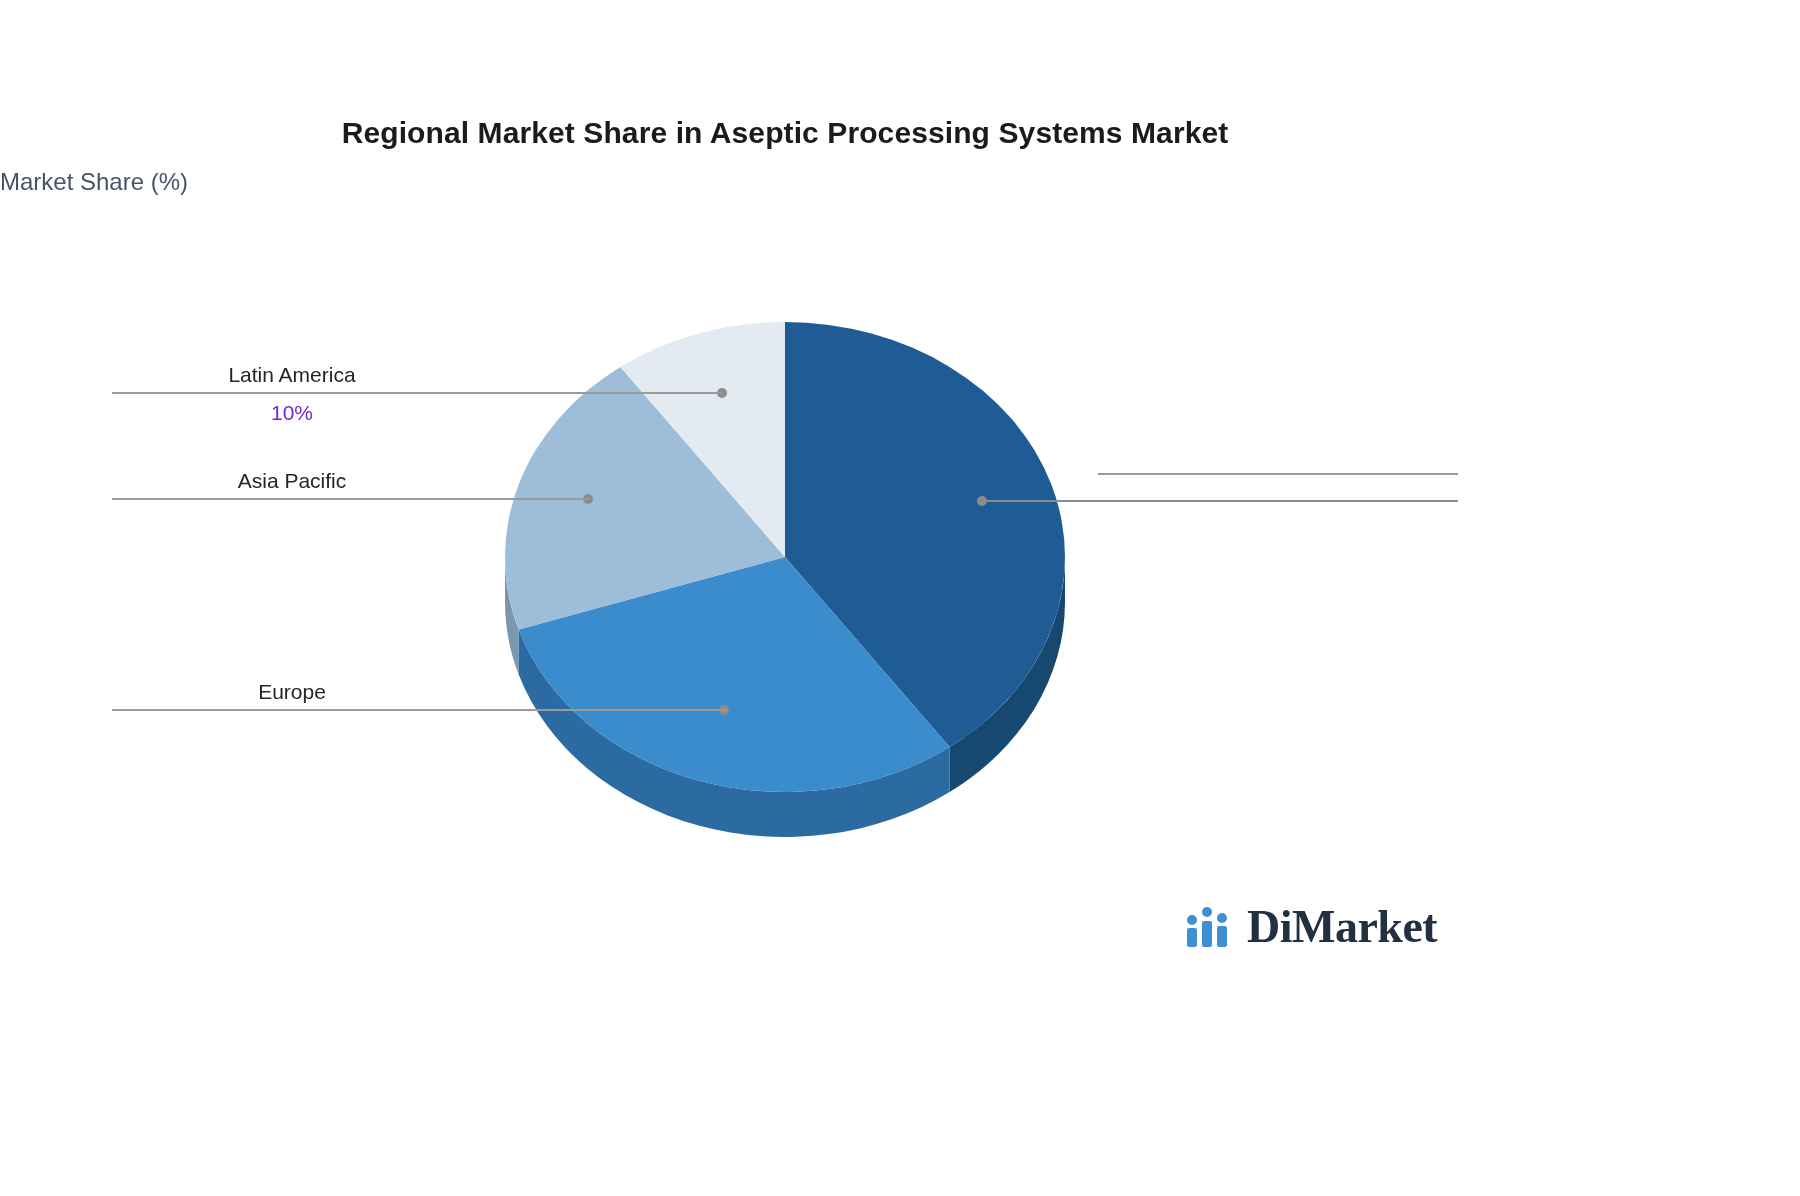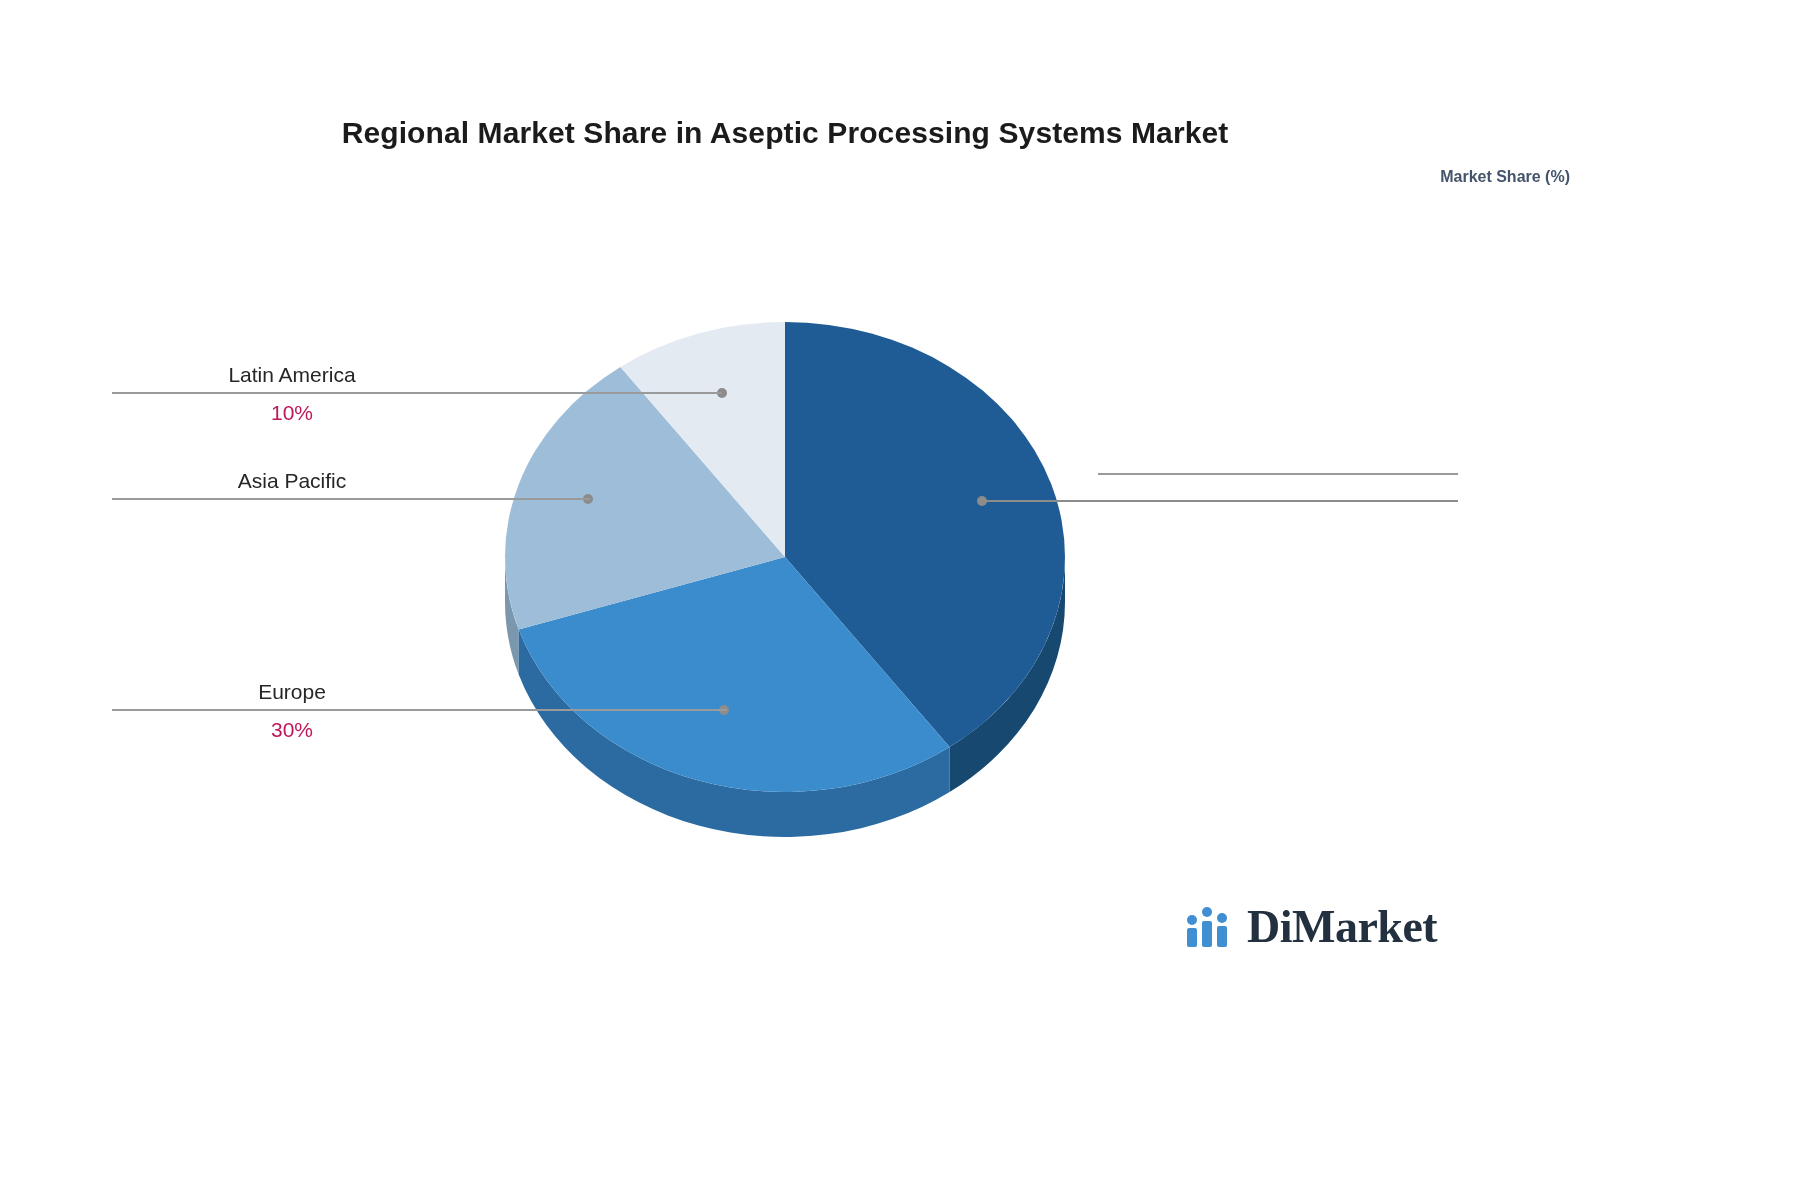--- a/index.html
+++ b/index.html
@@ -29,23 +29,23 @@
     font-size: 30px;
     font-weight: bold;
     color: #1b1b1b;
     letter-spacing: 0.1px;
   }
   .chart-subtitle {
     position: absolute;
     left: 0;
     top: 168px;
     width: 1570px;
-    text-align: right;
-    font-size: 16px;
-    font-weight: bold;
+    text-align: left;
+    font-size: 24px;
+    font-weight: normal;
     color: #44546a;
   }
 
   
   #pie-area {
     position: absolute;
     left: 0;
     top: 0;
     width: 1800px;
     height: 1196px;
@@ -67,21 +67,21 @@
     line-height: 26px;
     white-space: nowrap;
   }
   .callout .rule {
     height: 2px;
     background: #9a9a9a;
     margin-top: 4px;
   }
   .callout .value {
     font-size: 21px;
-    color: #be185d;
+    color: #6d28d9;
     line-height: 26px;
     margin-top: 6px;
   }
   .callout.left { text-align: center; }
   .callout.right { text-align: right; }
 
   
   #callout-latin-america  { left: 112px; top: 362px; }
   #callout-asia-pacific   { left: 112px; top: 468px; }
   #callout-europe         { left: 112px; top: 679px; }
@@ -163,21 +163,20 @@
   </div>
 
   <div class="callout left" id="callout-asia-pacific">
     <div class="name">Asia Pacific</div>
     <div class="rule"></div>
   </div>
 
   <div class="callout left" id="callout-europe">
     <div class="name">Europe</div>
     <div class="rule"></div>
-    <div class="value">30%</div>
   </div>
 
   <div class="callout right" id="callout-north-america">
     <div class="rule"></div>
   </div>
 
   <div id="logo">
     <svg width="52" height="44" viewBox="0 0 52 44">
       <circle cx="7" cy="15" r="5" fill="#3f8fd2"></circle>
       <circle cx="22" cy="7" r="5" fill="#3f8fd2"></circle>

